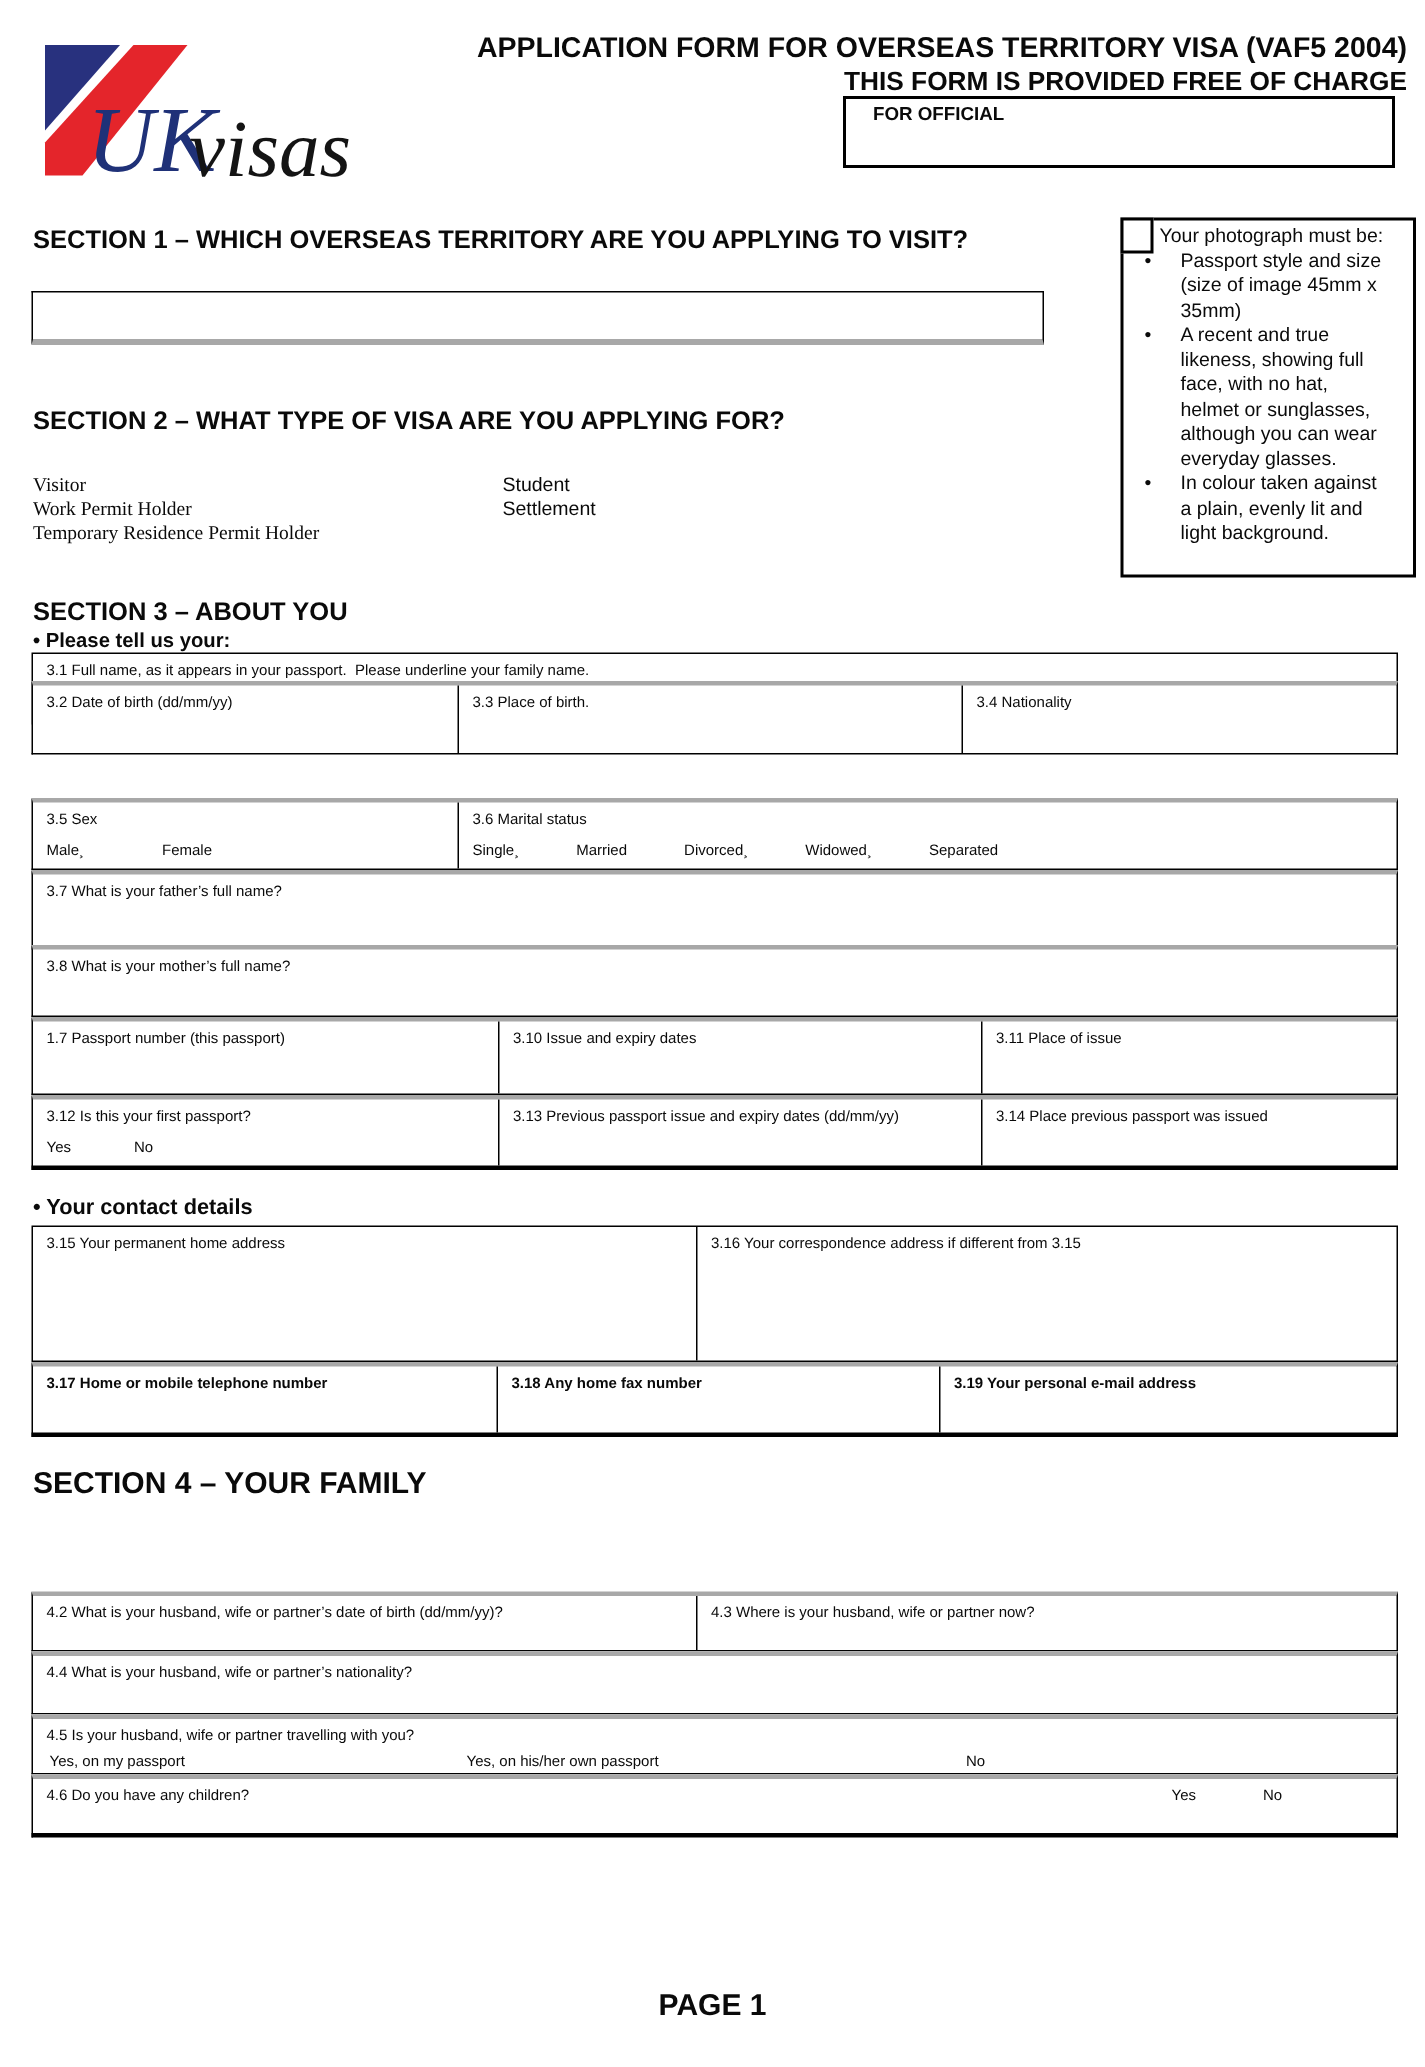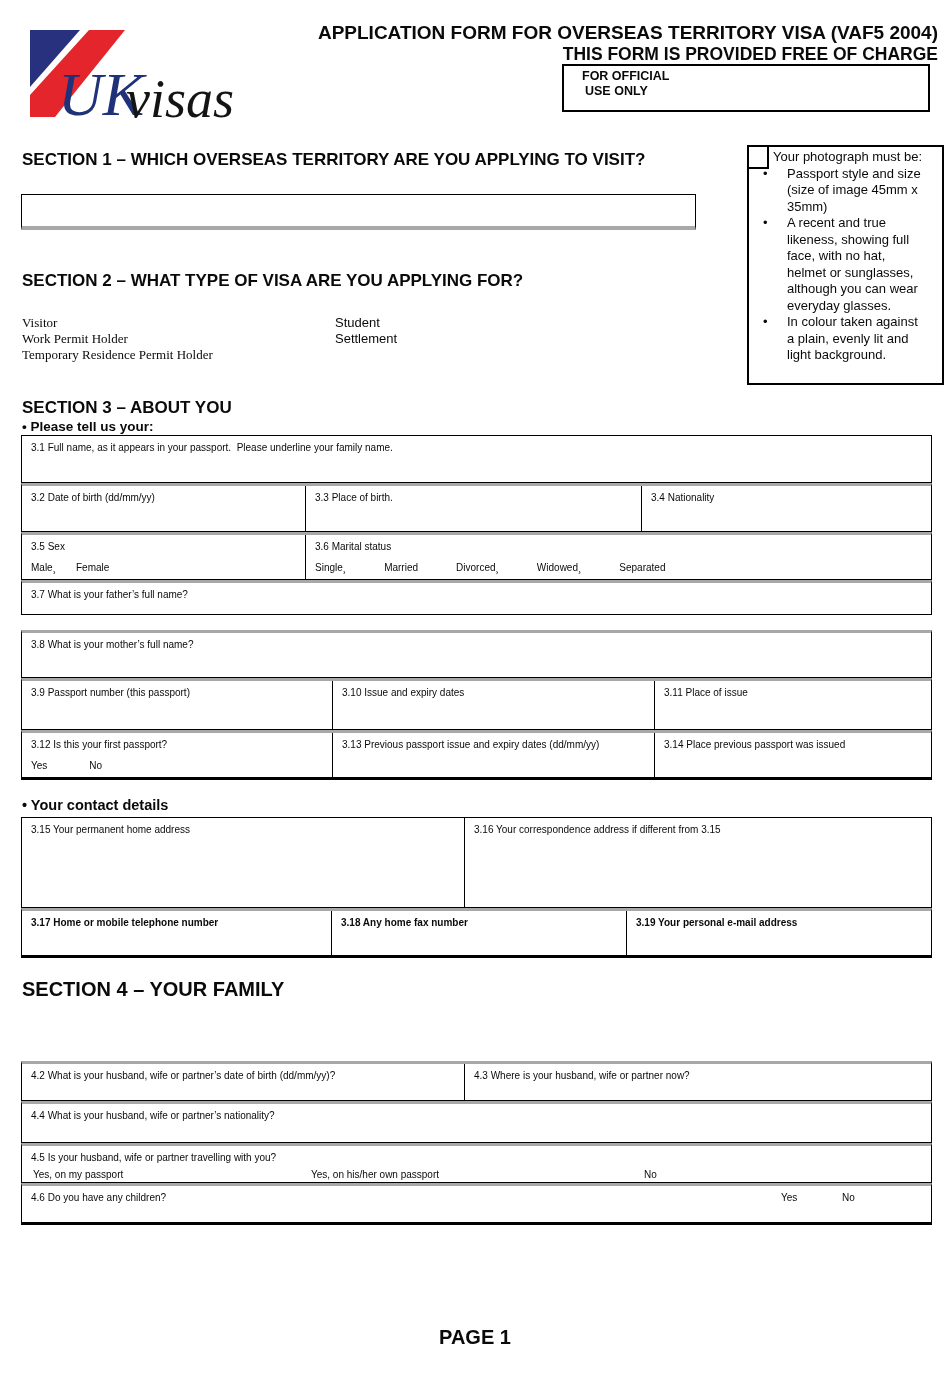--- a/index.html
+++ b/index.html
@@ -67,21 +67,20 @@
   <span id="logo-uk">UK</span>
   <span id="logo-visas">visas</span>
 
   <div id="title-block">
     <div id="title-line1">APPLICATION FORM FOR OVERSEAS TERRITORY VISA (VAF5 2004)</div>
     <div id="title-line2">THIS FORM IS PROVIDED FREE OF CHARGE</div>
   </div>
 
   <div id="official-box">
     <div id="official-line1">FOR OFFICIAL</div>
-    <div id="official-line2">USE ONLY</div>
   </div>
 
   <div id="photo-box">
     <div id="photo-corner"></div>
     <div id="photo-intro">Your photograph must be:</div>
     <ul>
       <li>Passport style and size (size of image 45mm x 35mm)</li>
       <li>A recent and true likeness, showing full face, with no hat, helmet or sunglasses, although you can wear everyday glasses.</li>
       <li>In colour taken against a plain, evenly lit and light background.</li>
     </ul>
@@ -102,63 +101,63 @@
   </div>
 
   <div class="abs sec-head" style="left:22px;top:398px;">SECTION 3 – ABOUT YOU</div>
   <div class="abs bullet-head" style="left:22px;top:419px;">• Please tell us your:</div>
 
   <div class="trow" style="top:435px;height:48px;">
     <div class="cell" style="width:908px;">
       <span class="lbl">3.1 Full name, as it appears in your passport.  Please underline your family name.</span>
     </div>
   </div>
-  <div class="trow gt" style="top:483px;height:49px;">
+  <div class="trow gt" style="top:454px;height:49px;">
     <div class="cell" style="width:283px;">
       <span class="lbl">3.2 Date of birth (dd/mm/yy)</span>
     </div>
     <div class="cell bl" style="width:336px;">
       <span class="lbl">3.3 Place of birth.</span>
     </div>
     <div class="cell bl" style="width:289px;">
       <span class="lbl">3.4 Nationality</span>
     </div>
   </div>
   <div class="trow gt" style="top:532px;height:48px;">
     <div class="cell" style="width:283px;">
       <span class="lbl">3.5 Sex</span>
-      <div class="optline" style="gap:20px;">
+      <div class="optline" style="gap:52px;">
         <span>Male¸</span>
         <span>Female</span>
       </div>
     </div>
     <div class="cell bl" style="width:625px;">
       <span class="lbl">3.6 Marital status</span>
       <div class="optline" style="gap:38px;">
         <span>Single¸</span>
         <span>Married</span>
         <span>Divorced¸</span>
         <span>Widowed¸</span>
         <span>Separated</span>
       </div>
     </div>
   </div>
-  <div class="trow gt" style="top:580px;height:35px;">
+  <div class="trow gt" style="top:580px;height:53px;">
     <div class="cell" style="width:908px;">
       <span class="lbl">3.7 What is your father’s full name?</span>
     </div>
   </div>
   <div class="trow gt" style="top:630px;height:48px;">
     <div class="cell" style="width:908px;">
       <span class="lbl">3.8 What is your mother’s full name?</span>
     </div>
   </div>
   <div class="trow gt" style="top:678px;height:52px;">
     <div class="cell" style="width:310px;">
-      <span class="lbl">3.9 Passport number (this passport)</span>
+      <span class="lbl">1.7 Passport number (this passport)</span>
     </div>
     <div class="cell bl" style="width:322px;">
       <span class="lbl">3.10 Issue and expiry dates</span>
     </div>
     <div class="cell bl" style="width:276px;">
       <span class="lbl">3.11 Place of issue</span>
     </div>
   </div>
   <div class="trow gt tend" style="top:730px;height:50px;">
     <div class="cell" style="width:310px;">

